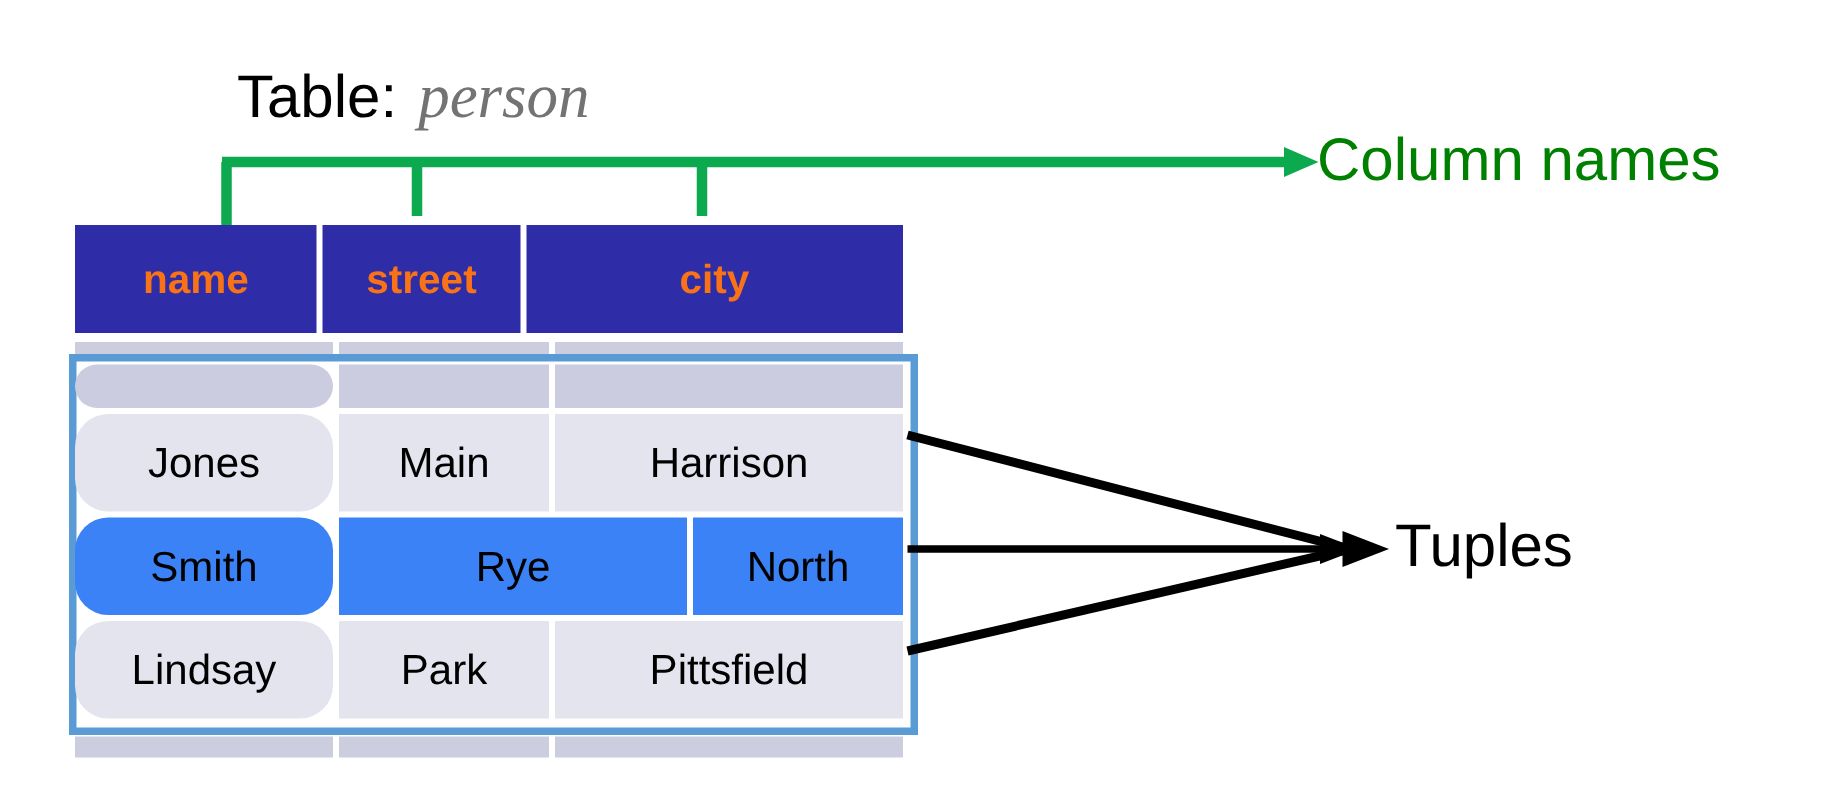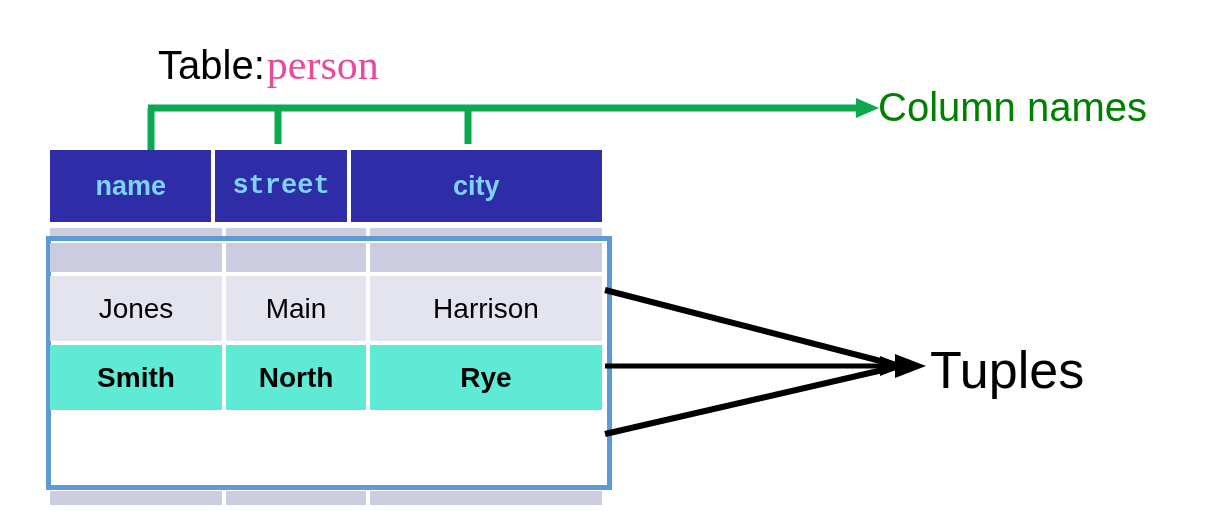--- a/index.html
+++ b/index.html
@@ -26,23 +26,24 @@
     line-height: 1;
   }
   #title-label {
     font-family: "Liberation Sans", sans-serif;
     font-size: 40px;
     color: #000000;
     margin-left: 20px;
   }
   #title-table-name {
     font-family: "Liberation Serif", serif;
+    font-style: italic;
     font-size: 42px;
-    color: #ec4899;
-    margin-left: 2px;
+    color: #737373;
+    margin-left: 14px;
   }
 
   
   #column-callout-svg {
     position: absolute;
     left: 0;
     top: 0;
     width: 1226px;
     height: 530px;
     pointer-events: none;
@@ -61,31 +62,31 @@
   #table-header-row {
     position: absolute;
     left: 50px;
     top: 150px;
     width: 552px;
     height: 72px;
     display: flex;
   }
   .header-cell {
     background: #2F2CA8;
-    color: #7dd3fc;
+    color: #f97316;
     font-weight: bold;
     font-size: 27px;
     display: flex;
     align-items: center;
     justify-content: center;
     height: 100%;
     box-sizing: border-box;
   }
   .header-cell.col-name  { width: 172px; }
-  .header-cell.col-street{ width: 140px; margin-left: 4px; font-family: Liberation Mono, monospace; }
+  .header-cell.col-street{ width: 140px; margin-left: 4px; }
   .header-cell.col-city  { width: 268px; margin-left: 4px; }
 
   
   #header-under-strip {
     position: absolute;
     left: 50px;
     top: 228px;
     width: 552px;
     height: 11px;
     display: flex;
@@ -116,27 +117,27 @@
   .body-row { display: flex; }
   .body-row + .body-row { margin-top: 4px; }
   .body-cell {
     display: flex;
     align-items: center;
     justify-content: center;
     font-size: 28px;
     color: #000000;
     box-sizing: border-box;
   }
-  .body-cell.col-name   { width: 172px; }
+  .body-cell.col-name   { width: 172px; border-radius: 22px; }
   .body-cell.col-street { width: 140px; margin-left: 4px; }
   .body-cell.col-city   { width: 232px; margin-left: 4px; }
 
   .row-spacer .body-cell { height: 29px; background: #CCCCE0; }
   .row-shade-light .body-cell { height: 65px; background: #E4E4EF; }
-  .row-shade-dark  .body-cell { height: 65px; background: #5eead4; font-weight: bold; }
+  .row-shade-dark  .body-cell { height: 65px; background: #3b82f6; }
 
   
   #table-bottom-strip {
     position: absolute;
     left: 50px;
     top: 491px;
     width: 552px;
     height: 14px;
     display: flex;
   }
@@ -147,21 +148,21 @@
     left: 0;
     top: 0;
     width: 1226px;
     height: 530px;
     pointer-events: none;
   }
   #tuples-label {
     position: absolute;
     left: 930px;
     top: 344px;
-    font-size: 52px;
+    font-size: 40px;
     color: #000000;
     white-space: nowrap;
     line-height: 1;
   }
 </style>
 </head>
 <body>
 
 <div id="title-block">
   <span id="title-label">Table:</span><span id="title-table-name">person</span>
@@ -205,24 +206,29 @@
   </div>
 
   <div class="body-row row-shade-light">
     <div class="body-cell col-name">Jones</div>
     <div class="body-cell col-street">Main</div>
     <div class="body-cell col-city">Harrison</div>
   </div>
 
   <div class="body-row row-shade-dark">
     <div class="body-cell col-name">Smith</div>
+    <div class="body-cell col-city">Rye</div>
     <div class="body-cell col-street">North</div>
-    <div class="body-cell col-city">Rye</div>
-  </div>
-
+  </div>
+
+  <div class="body-row row-shade-light">
+    <div class="body-cell col-name">Lindsay</div>
+    <div class="body-cell col-street">Park</div>
+    <div class="body-cell col-city">Pittsfield</div>
+  </div>
 
 </div>
 
 <div id="table-bottom-strip">
   <div class="strip-cell col-name"></div>
   <div class="strip-cell col-street"></div>
   <div class="strip-cell col-city"></div>
 </div>
 
 <svg id="tuples-arrows-svg" viewBox="0 0 1226 530" xmlns="http://www.w3.org/2000/svg">

